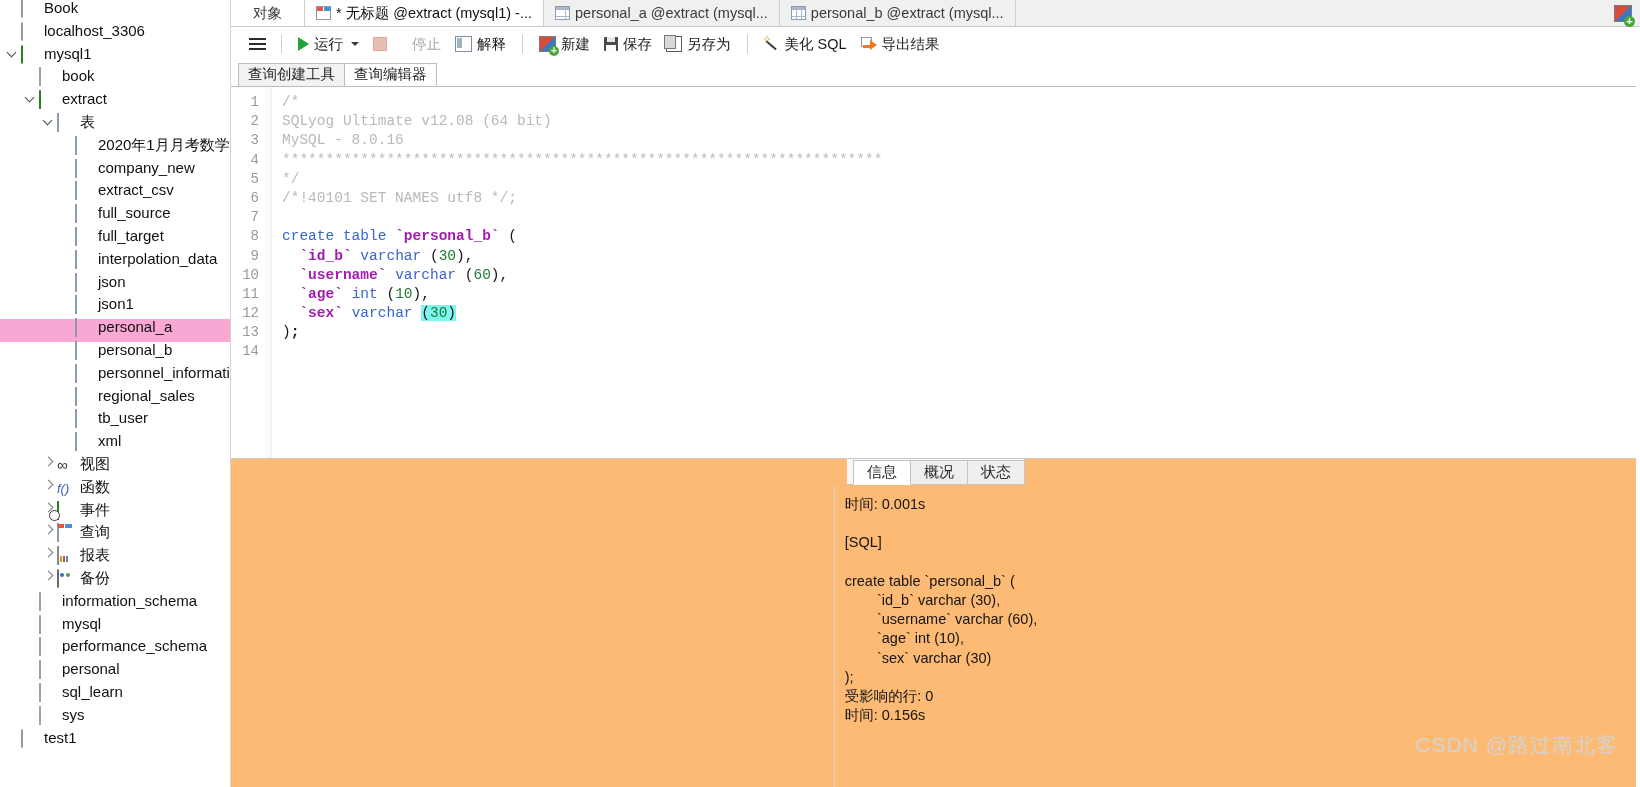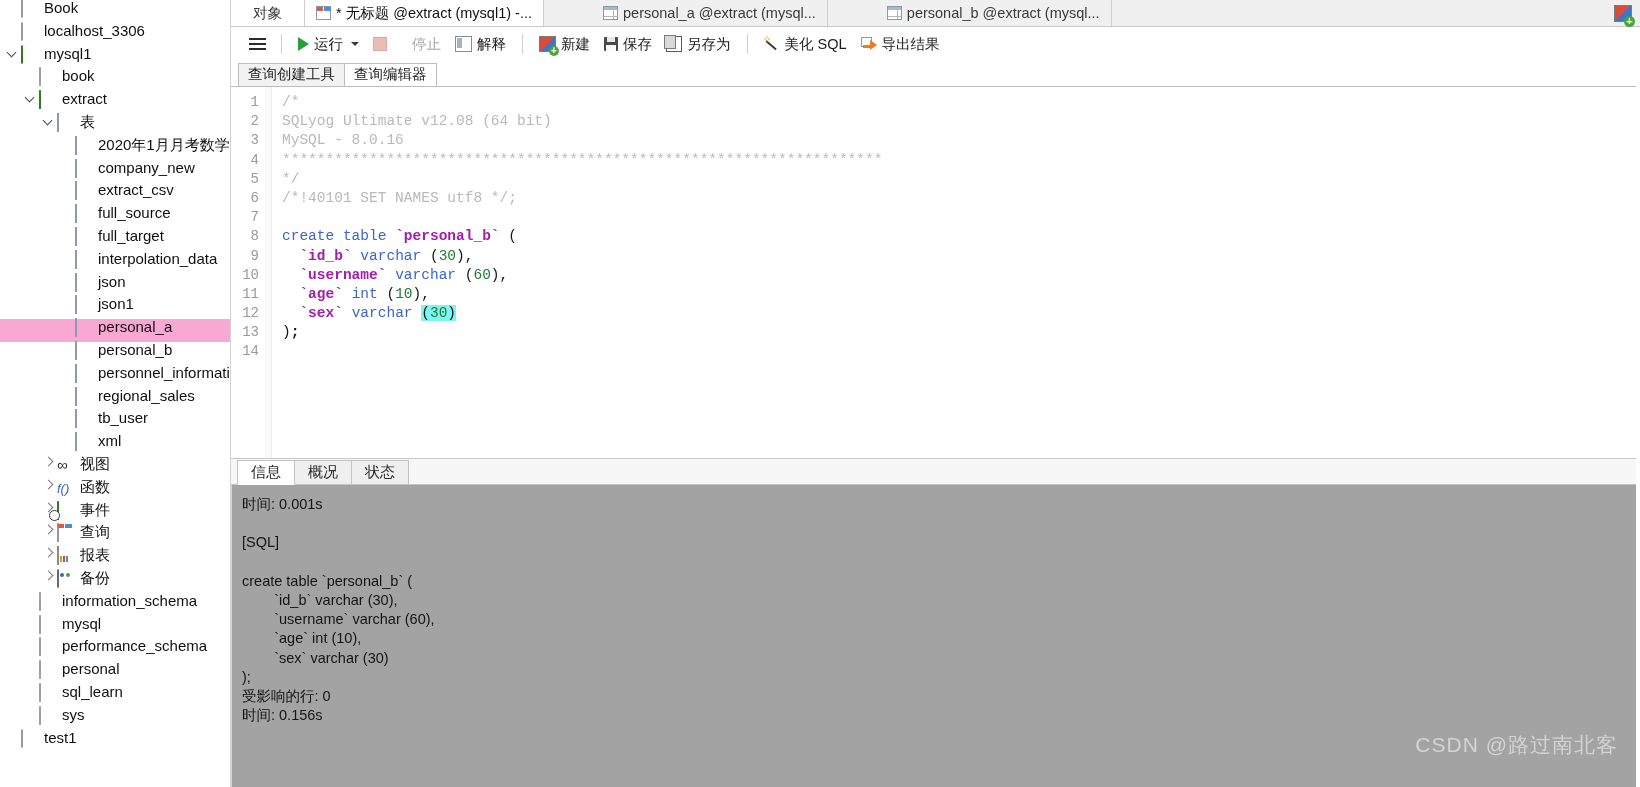--- a/index.html
+++ b/index.html
@@ -349,23 +349,24 @@
   .c-num { color: #1d7a33; }
   .c-punc { color: #151515; }
   .c-hl { background: #7df5f0; }
   .c-semi { color: #151515; font-weight: bold; }
 
   
   #respanel {
     flex: 1 1 auto;
     display: flex;
     flex-direction: column;
-    background: #a3a3a3;
+    background: #fdba74;
     border-top: 1px solid #c8c8c8;
     min-height: 0;
+    align-items: center;
   }
   #restabs {
     height: 26px;
     display: flex; align-items: flex-end;
     padding-left: 6px;
     background: #f7f7f7;
     border-bottom: 1px solid #c4c4c4;
     box-sizing: border-box;
   }
   .rtab {
@@ -615,21 +616,21 @@
         <span class="t-label">test1</span>
       </div>
     </div>
 
   <div id="right">
 
     <div id="tabstrip">
       <div class="ttab obj">
         <span>对象</span>
       </div>
-      <div id="tabs-host" style="display:flex;gap:48px;">
+      <div id="tabs-host" style="display:flex;">
           <div class="ttab active">
             <span class="tabico"><span class="ic-query" style="width:15px;height:14px;display:inline-block"></span></span>
             <span>* 无标题 @extract (mysql1) -...</span>
           </div>
           <div class="ttab">
             <span class="tabico"><span class="ic-table" style="width:15px;height:14px;display:inline-block"></span></span>
             <span>personal_a @extract (mysql...</span>
           </div>
           <div class="ttab">
             <span class="tabico"><span class="ic-table" style="width:15px;height:14px;display:inline-block"></span></span>

